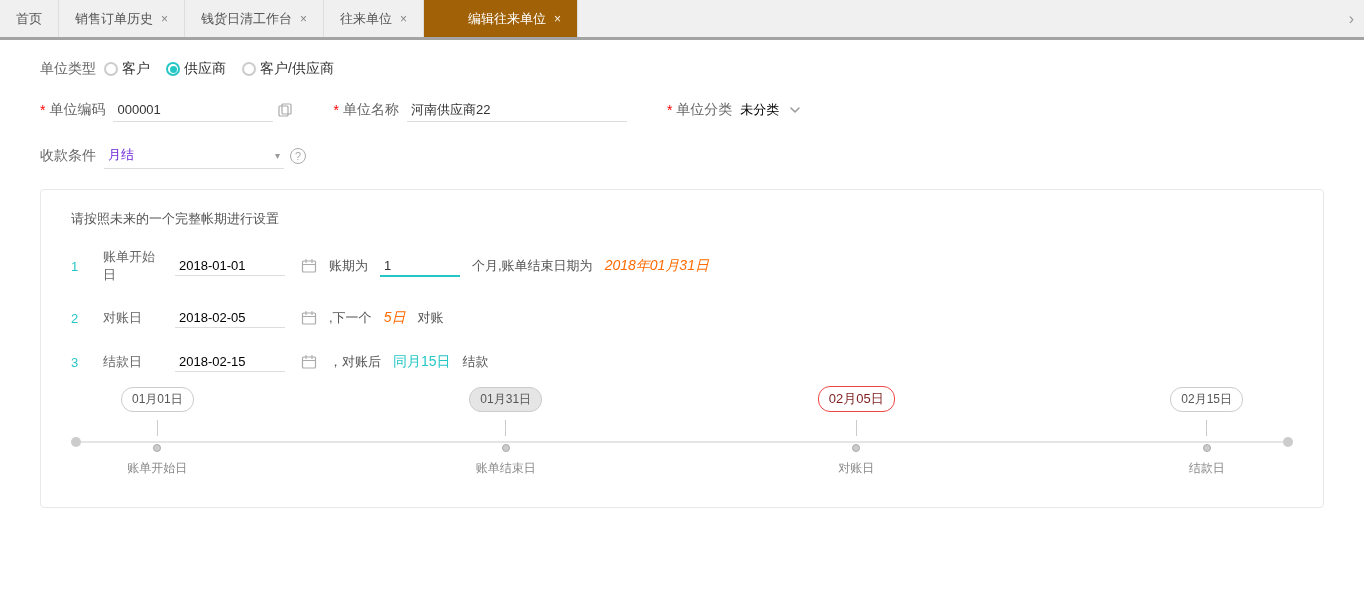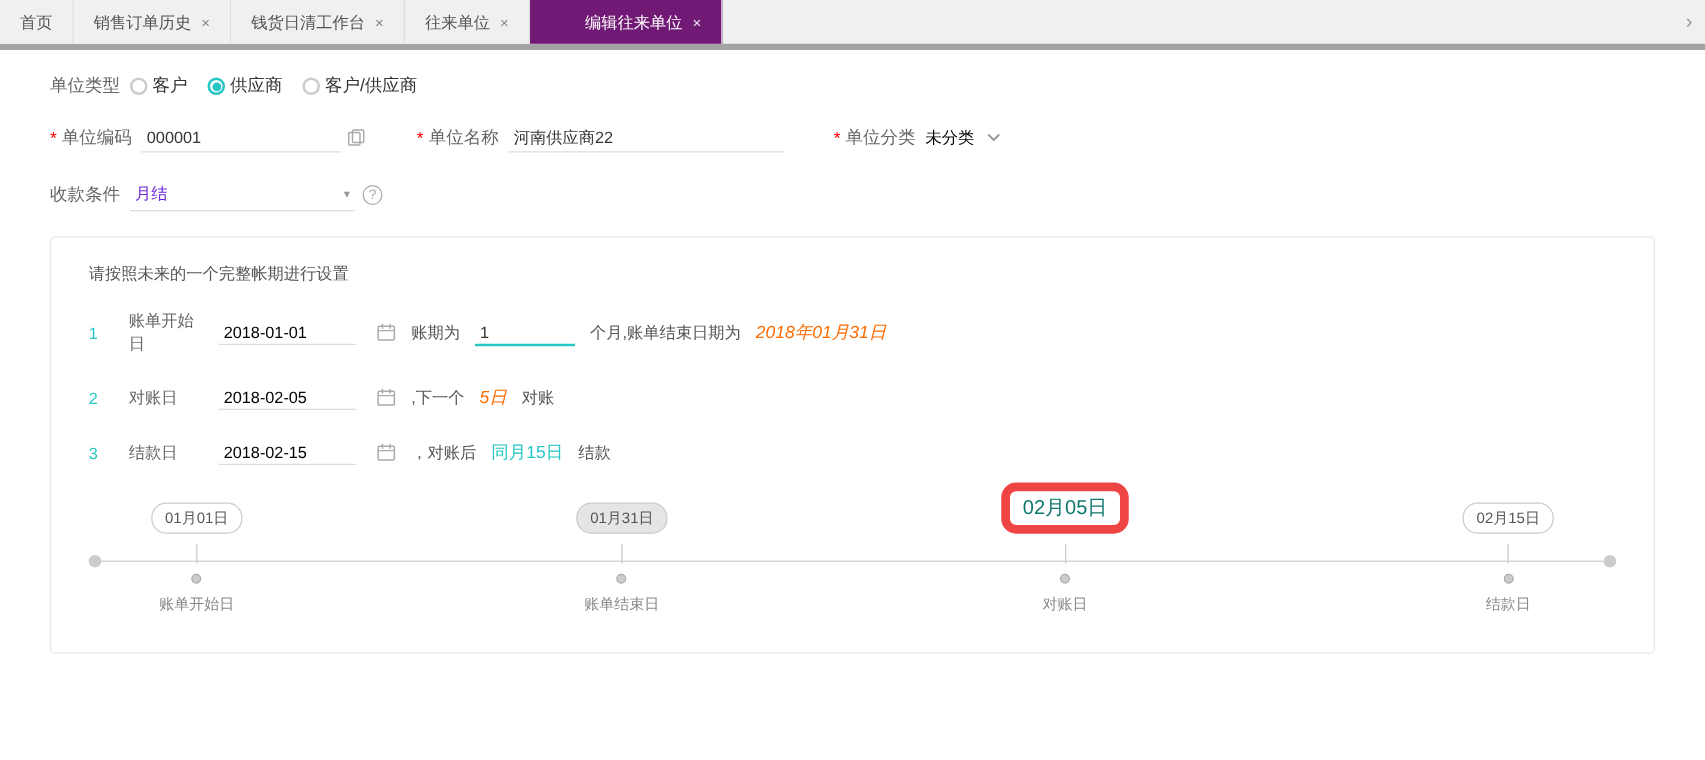--- a/index.html
+++ b/index.html
@@ -3,39 +3,39 @@
   <meta charset="utf-8">
   <style>
     * { box-sizing: border-box; margin: 0; padding: 0; }
     body { font-family: "Microsoft YaHei", "PingFang SC", Arial, sans-serif; font-size: 14px; color: #333; background: #f5f5f5; }
 
     
     .tab-bar {
       display: flex;
       align-items: center;
       background: #f0f0f0;
-      border-bottom: 5px solid #a3a3a3;
+      border-bottom: 3px solid #a3a3a3;
       height: 40px;
       padding: 0;
     }
     .tab {
       display: flex;
       align-items: center;
       padding: 0 16px;
       height: 100%;
       cursor: pointer;
       font-size: 13px;
       color: #555;
       border-right: 1px solid #ddd;
       white-space: nowrap;
       background: #f0f0f0;
     }
     .tab:first-child { border-left: none; }
     .tab.active {
-      background: #701a75;
+      background: #a16207;
       color: #fff;
       padding-left: 44px;
     }
     .tab .close-btn {
       margin-left: 8px;
       font-size: 12px;
       color: inherit;
       opacity: 0.7;
       cursor: pointer;
     }
@@ -409,21 +409,21 @@
           </div>
 
           <div style="display:flex; flex-direction:column; align-items:center; gap:8px; transform:translateY(-10px);">
             <div style="background:#e5e5e5; border:1px solid #ccc; border-radius:12px; padding:3px 10px; font-size:12px; color:#555;">01月31日</div>
             <div style="width:1px; height:16px; background:#ccc;"></div>
             <div style="width:8px; height:8px; border-radius:50%; background:#ccc; border:1px solid #aaa;"></div>
             <div style="font-size:12px; color:#888;">账单结束日</div>
           </div>
 
           <div style="display:flex; flex-direction:column; align-items:center; gap:8px; transform:translateY(-10px);">
-            <div style="background:#fff; border:7px solid #ef4444; border-radius:12px; padding:3px 10px; font-size:16px; color:#0f766e;">02月05日</div>
+            <div style="background:#fff; border:1px solid #ef4444; border-radius:12px; padding:3px 10px; font-size:13px; color:#7f1d1d;">02月05日</div>
             <div style="width:1px; height:16px; background:#ccc;"></div>
             <div style="width:8px; height:8px; border-radius:50%; background:#ccc; border:1px solid #aaa;"></div>
             <div style="font-size:12px; color:#888;">对账日</div>
           </div>
 
           <div style="display:flex; flex-direction:column; align-items:center; gap:8px; transform:translateY(-10px);">
             <div style="background:#fff; border:1px solid #ccc; border-radius:12px; padding:3px 10px; font-size:12px; color:#555;">02月15日</div>
             <div style="width:1px; height:16px; background:#ccc;"></div>
             <div style="width:8px; height:8px; border-radius:50%; background:#ccc; border:1px solid #aaa;"></div>
             <div style="font-size:12px; color:#888;">结款日</div>

